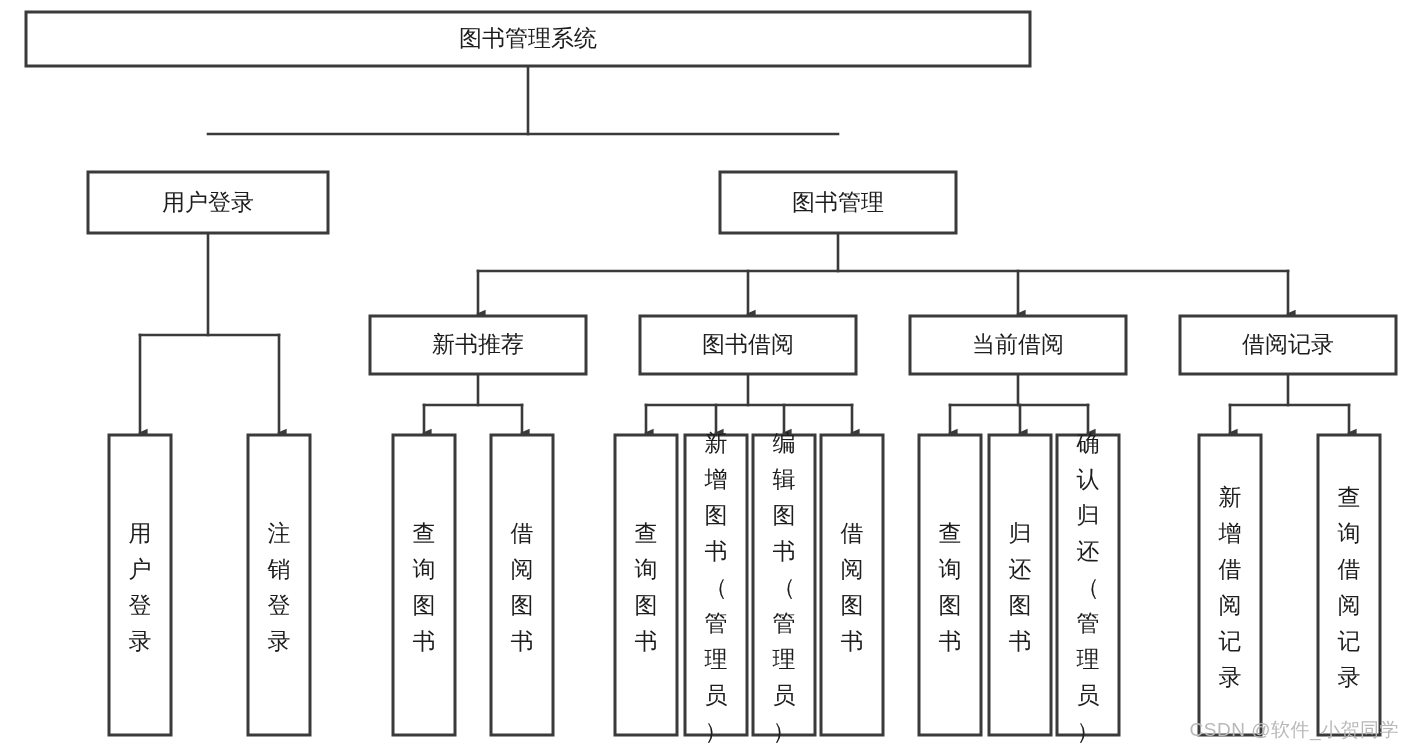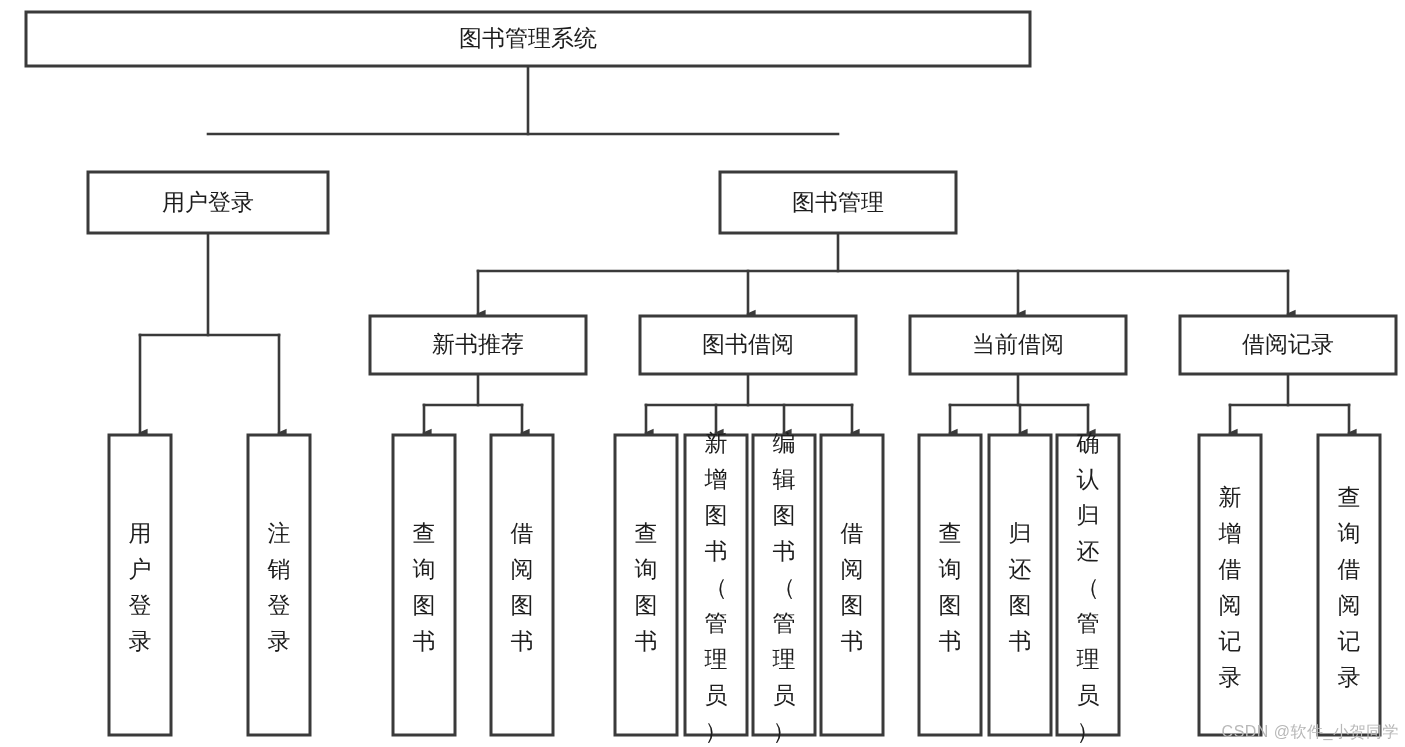--- a/index.html
+++ b/index.html
@@ -49,21 +49,21 @@
     font-family: "Liberation Sans", "DejaVu Sans", sans-serif;
     font-size: 23px;
     fill: #1d1d1d;
     text-anchor: middle;
   }
   .watermark {
     position: absolute;
     right: 14px;
     bottom: 4px;
     font-family: "Liberation Sans", "DejaVu Sans", sans-serif;
-    font-size: 16px;
+    font-size: 19px;
     color: #b8b8b8;
     letter-spacing: 0.5px;
     white-space: nowrap;
     pointer-events: none;
   }
 </style>
 </head>
 <body>
 
 <div id="diagram-root">

